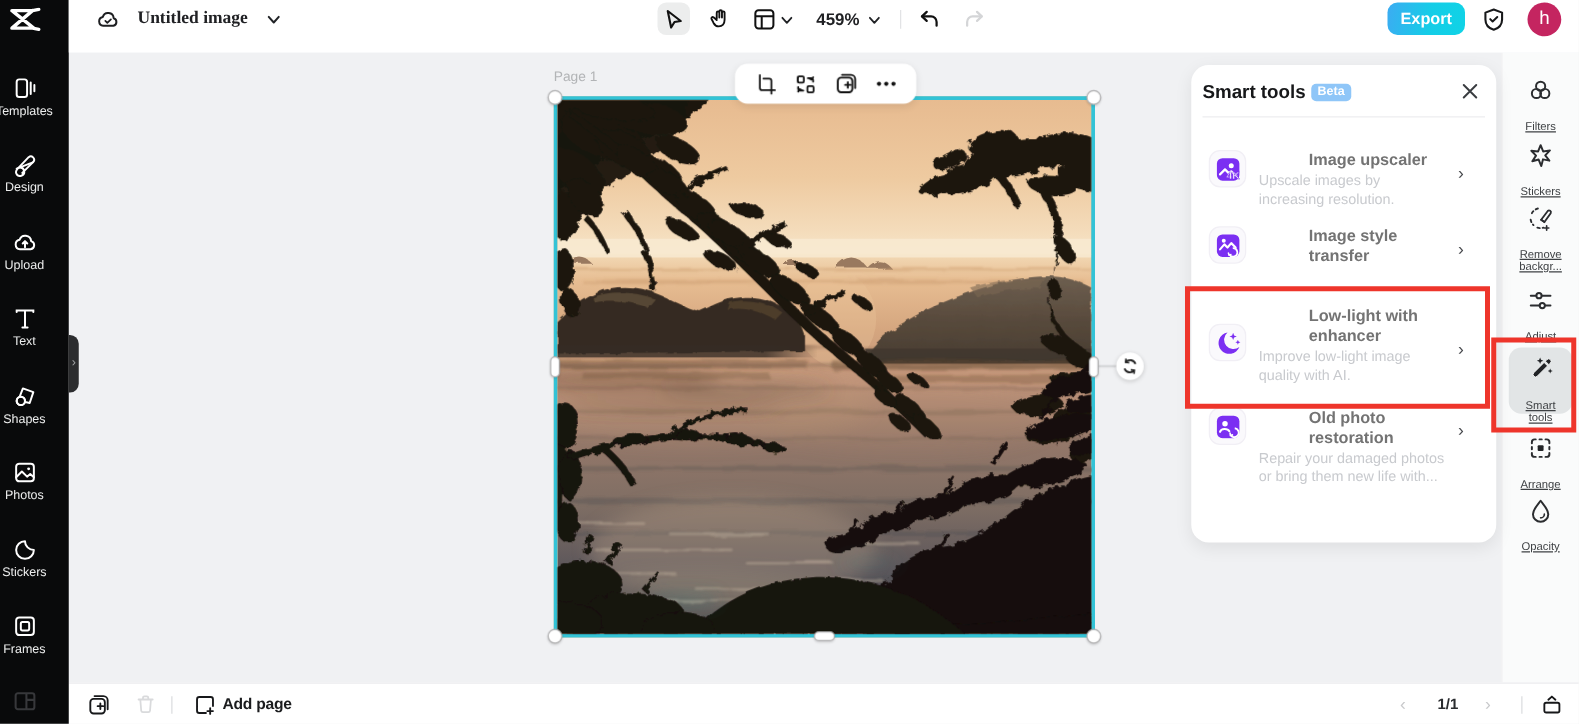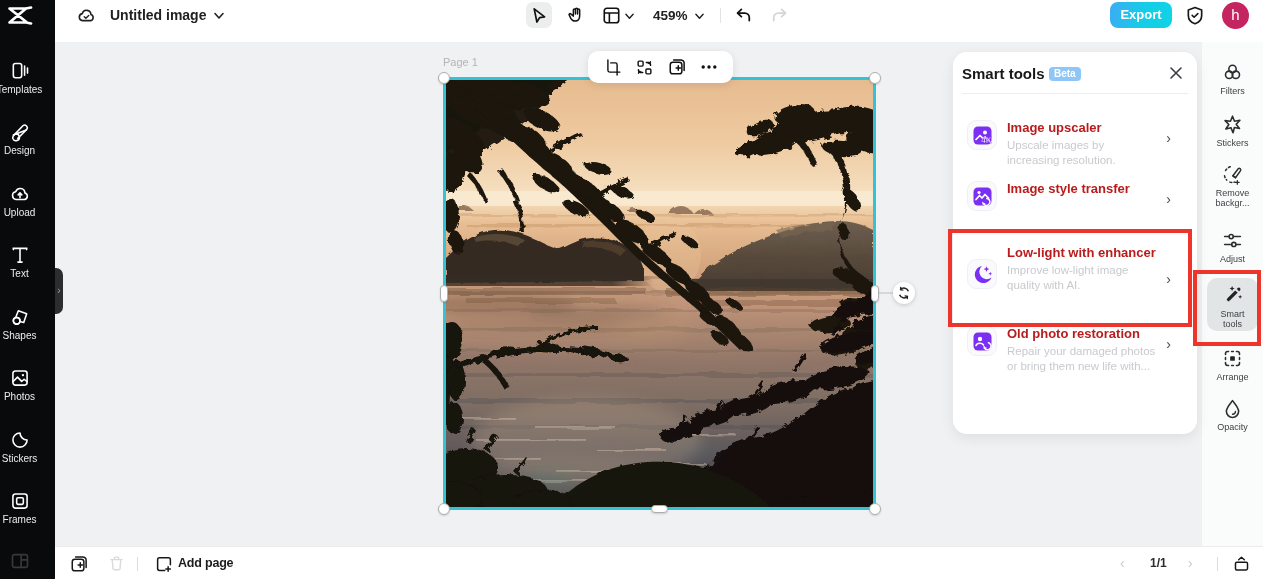--- a/index.html
+++ b/index.html
@@ -7,21 +7,21 @@
 .abs { position:absolute; }
 
 #leftbar { left:0; top:0; width:55px; height:579px; background:#090a0b; z-index:40; }
 .lb-item { position:absolute; left:-8px; width:55px; text-align:center; color:#f4f5f5; }
 .lb-item svg { display:block; margin:0 auto; }
 .lb-label { font-size:10px; margin-top:3px; color:#eceded; letter-spacing:0; white-space:nowrap; }
 #lb-tab { left:55px; top:268px; width:8px; height:46px; background:#2c2d2f; border-radius:0 7px 7px 0; z-index:41; color:#9fa1a3; font-size:10px; line-height:46px; text-align:center;}
 
 #topbar { left:55px; top:0; width:1208px; height:42px; background:#fff; z-index:30; }
 .tb { position:absolute; color:#1e1f22; }
-#tb-title { left:55px; top:7px; font-size:14px; font-weight:700; color:#202124; }
+#tb-title { left:55px; top:7px; font-size:14px; font-weight:700; color:#202124;font-family:Liberation Serif, serif; }
 #export { left:1055px; top:2px; width:62px; height:26px; border-radius:8px; background:linear-gradient(100deg,#3cacf2 0%,#14cde7 55%,#10d3e6 100%); color:#fff; font-size:13px; font-weight:700; text-align:center; line-height:26px; }
 #avatar { left:1167px; top:2px; width:27px; height:27px; border-radius:50%; background:#c42560; color:#fff; font-size:15px; text-align:center; line-height:26px; }
 .toolbg { position:absolute; width:26px; height:26px; border-radius:7px; top:2px; }
 
 #canvas { left:55px; top:42px; width:1146px; height:504px; background:#f0f1f3; z-index:1; overflow:hidden;}
 #pagelabel { left:443px; top:56px; font-size:11px; color:#b2b4b6; z-index:2;}
 #photo { left:443px; top:77px; width:433px; height:433px; border:3px solid #33c3d6; z-index:3; background:#e8c49c;}
 #photo svg { display:block; }
 
 .hcirc { position:absolute; width:12px; height:12px; border-radius:50%; background:#fff; border:1.5px solid #adadae; box-shadow:0 1px 2px rgba(0,0,0,.15); z-index:6; }
@@ -33,30 +33,30 @@
 #floatbar { left:588px; top:51px; width:145px; height:32px; background:#fff; border-radius:10px; box-shadow:0 2px 8px rgba(0,0,0,.10); z-index:7; display:flex; align-items:center; justify-content:space-around; padding:0 8px;}
 
 #panel { left:953px; top:52px; width:244px; height:382px; background:#fff; border-radius:14px; box-shadow:0 4px 14px rgba(0,0,0,.08); z-index:10; }
 #panel-title { left:9px; top:13px; font-size:15px; font-weight:700; color:#17181a; position:absolute;}
 #beta { left:96px; top:15px; position:absolute; background:#8fc6f8; color:#fff; font-size:10px; font-weight:700; border-radius:4px; padding:1px 5px 2px;}
 #closex { right:15px; top:12px; position:absolute; color:#3c3f43; font-size:15px;}
 #pdivider { left:9px; top:41px; width:226px; height:1px; background:#ededef; position:absolute;}
 .pitem { position:absolute; left:14px; width:216px; }
 .picon { position:absolute; left:0; width:30px; height:30px; border-radius:9px; background:#faf9fc; border:1px solid #f1eff5;}
 .ptxt { position:absolute; left:40px; width:158px; }
-.ptitle { font-size:13px; font-weight:700; color:#b91c1c; line-height:16px; }
+.ptitle { font-size:13px; font-weight:700; color:#737373; line-height:16px;margin-left:40px; }
 .psub { font-size:11.5px; color:#c8cace; line-height:15px; margin-top:2px;}
 .pchev { position:absolute; right:12px; color:#47494d; font-size:14px; }
 
 .redrect { position:absolute; border:4px solid #ee352b; z-index:50; }
 
 #rightbar { left:1201px; top:42px; width:62px; height:504px; background:#fafbfb; border-left:1px solid #f0f0f1; z-index:8;}
 .rb-item { position:absolute; left:0; width:61px; text-align:center; color:#3e4144; }
 .rb-item svg { display:block; margin:0 auto; }
-.rb-label { font-size:9px; color:#3e4144; margin-top:3px; line-height:10px;}
+.rb-label { font-size:9px; color:#3e4144; margin-top:13px; line-height:10px;text-decoration:underline;}
 #rb-active { position:absolute; left:5px; top:236px; width:51px; height:53px; background:#e2e5e6; border-radius:10px; }
 
 #bottombar { left:55px; top:546px; width:1208px; height:33px; background:#fff; border-top:1px solid #ececee; z-index:30;padding-left:31px; }
 .bb { position:absolute; top:0; height:32px; display:flex; align-items:center; color:#202225;}
 .sep { width:1px; height:14px; background:#dcdddf; }
 </style>
 </head>
 <body>
 <div class="abs" id="leftbar">
 

